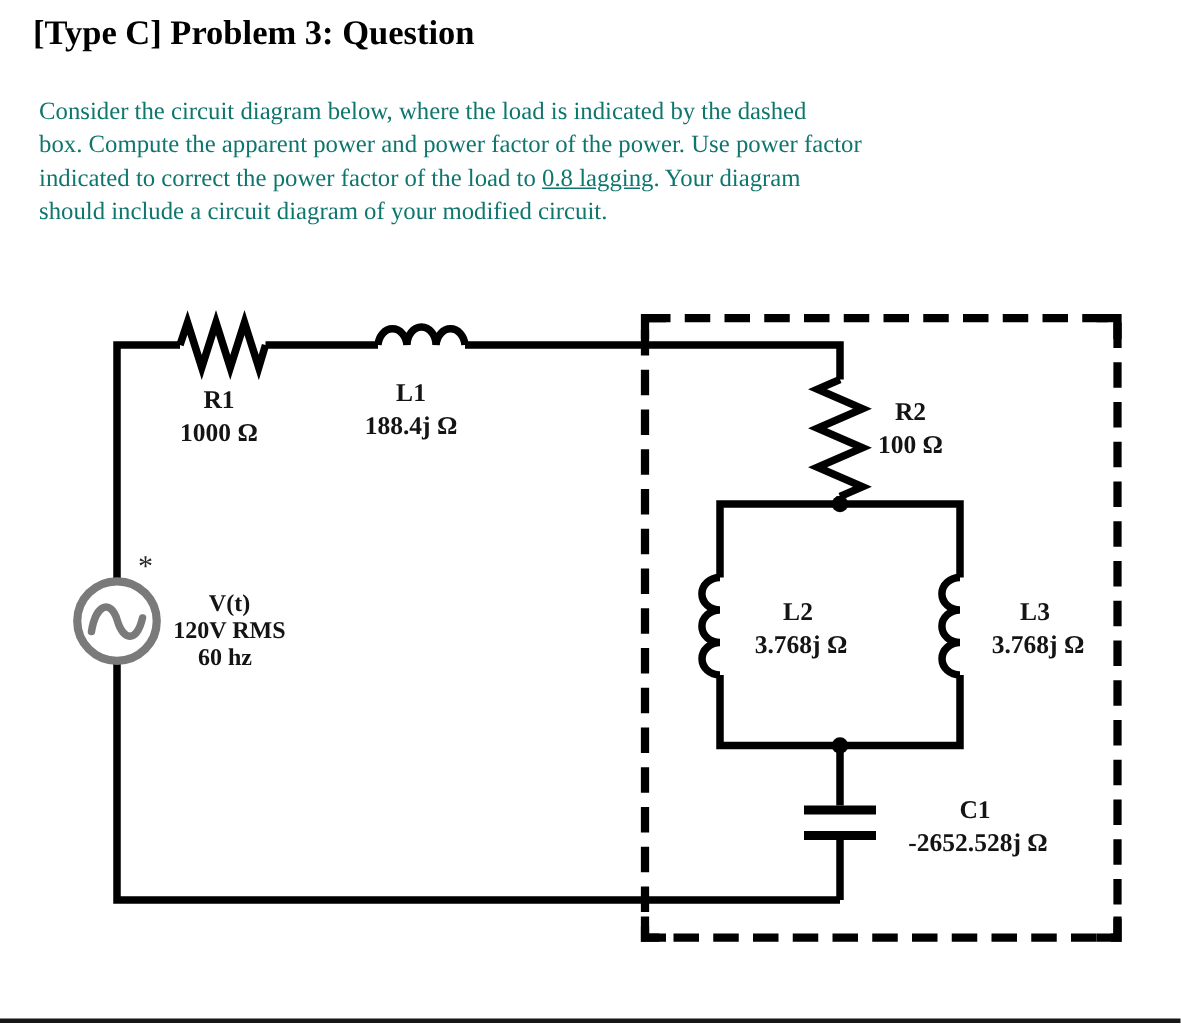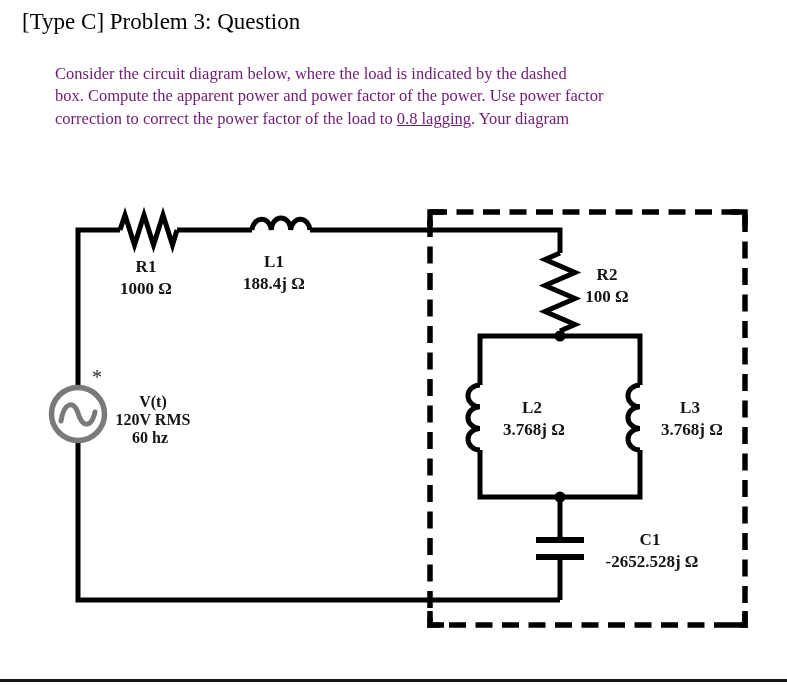--- a/index.html
+++ b/index.html
@@ -5,26 +5,26 @@
   html, body { margin: 0; padding: 0; }
   body {
     width: 787px; height: 685px;
     background: #ffffff;
     position: relative;
     overflow: hidden;
     font-family: "Liberation Serif", serif;
   }
   .title {
     position: absolute; left: 22px; top: 9px;
-    font-size: 23px; font-weight: normal; color: #000000;
+    font-size: 23px; font-weight: bold; color: #000000;
   }
   .problem {
-    position: absolute; left: 55px; top: 63px;
+    position: absolute; left: 26px; top: 63px;
     width: 680px;
-    font-size: 16.5px; line-height: 22.4px; color: #701a75;
+    font-size: 16.5px; line-height: 22.4px; color: #0f766e;
   }
   .underlined { text-decoration: underline; margin-top: 34px; }
   svg.circuit { position: absolute; left: 0; top: 0; }
   .wire { fill: none; stroke-width: 5; stroke-linejoin: miter; }
   .dashbox { fill: none; stroke-width: 5.5; stroke-dasharray: 17 9.5; }
   .dashcorner { fill: none; stroke-width: 5.5; }
   .plate { fill: none; stroke-width: 6; }
   .srcline { fill: none; stroke-width: 5.5; }
   .sine { fill: none; stroke-width: 5; stroke-linecap: round; }
   .clabel {
@@ -44,22 +44,23 @@
 </style>
 </head>
 <body>
 
 <div class="title">[Type C] Problem 3: Question</div>
 
 <div class="problem">
   <div>Consider the circuit diagram below, where the load is indicated by the dashed</div>
   <div>box. Compute the apparent power and power factor of the power. Use power factor</div>
   <div>
-    <span>correction to correct the power factor of the load to </span><span class="underlined">0.8 lagging</span><span>. Your diagram</span>
+    <span>indicated to correct the power factor of the load to </span><span class="underlined">0.8 lagging</span><span>. Your diagram</span>
   </div>
+  <div>should include a circuit diagram of your modified circuit.</div>
 </div>
 
 <svg class="circuit" width="787" height="685" viewBox="0 0 787 685">
 
   <g stroke="#000000">
     <rect class="dashbox" x="430" y="212" width="315" height="413"></rect>
     <path class="dashcorner" d="M430,226 V212 H444"></path>
     <path class="dashcorner" d="M731,212 H745 V226"></path>
     <path class="dashcorner" d="M745,611 V625 H731"></path>
     <path class="dashcorner" d="M444,625 H430 V611"></path>

